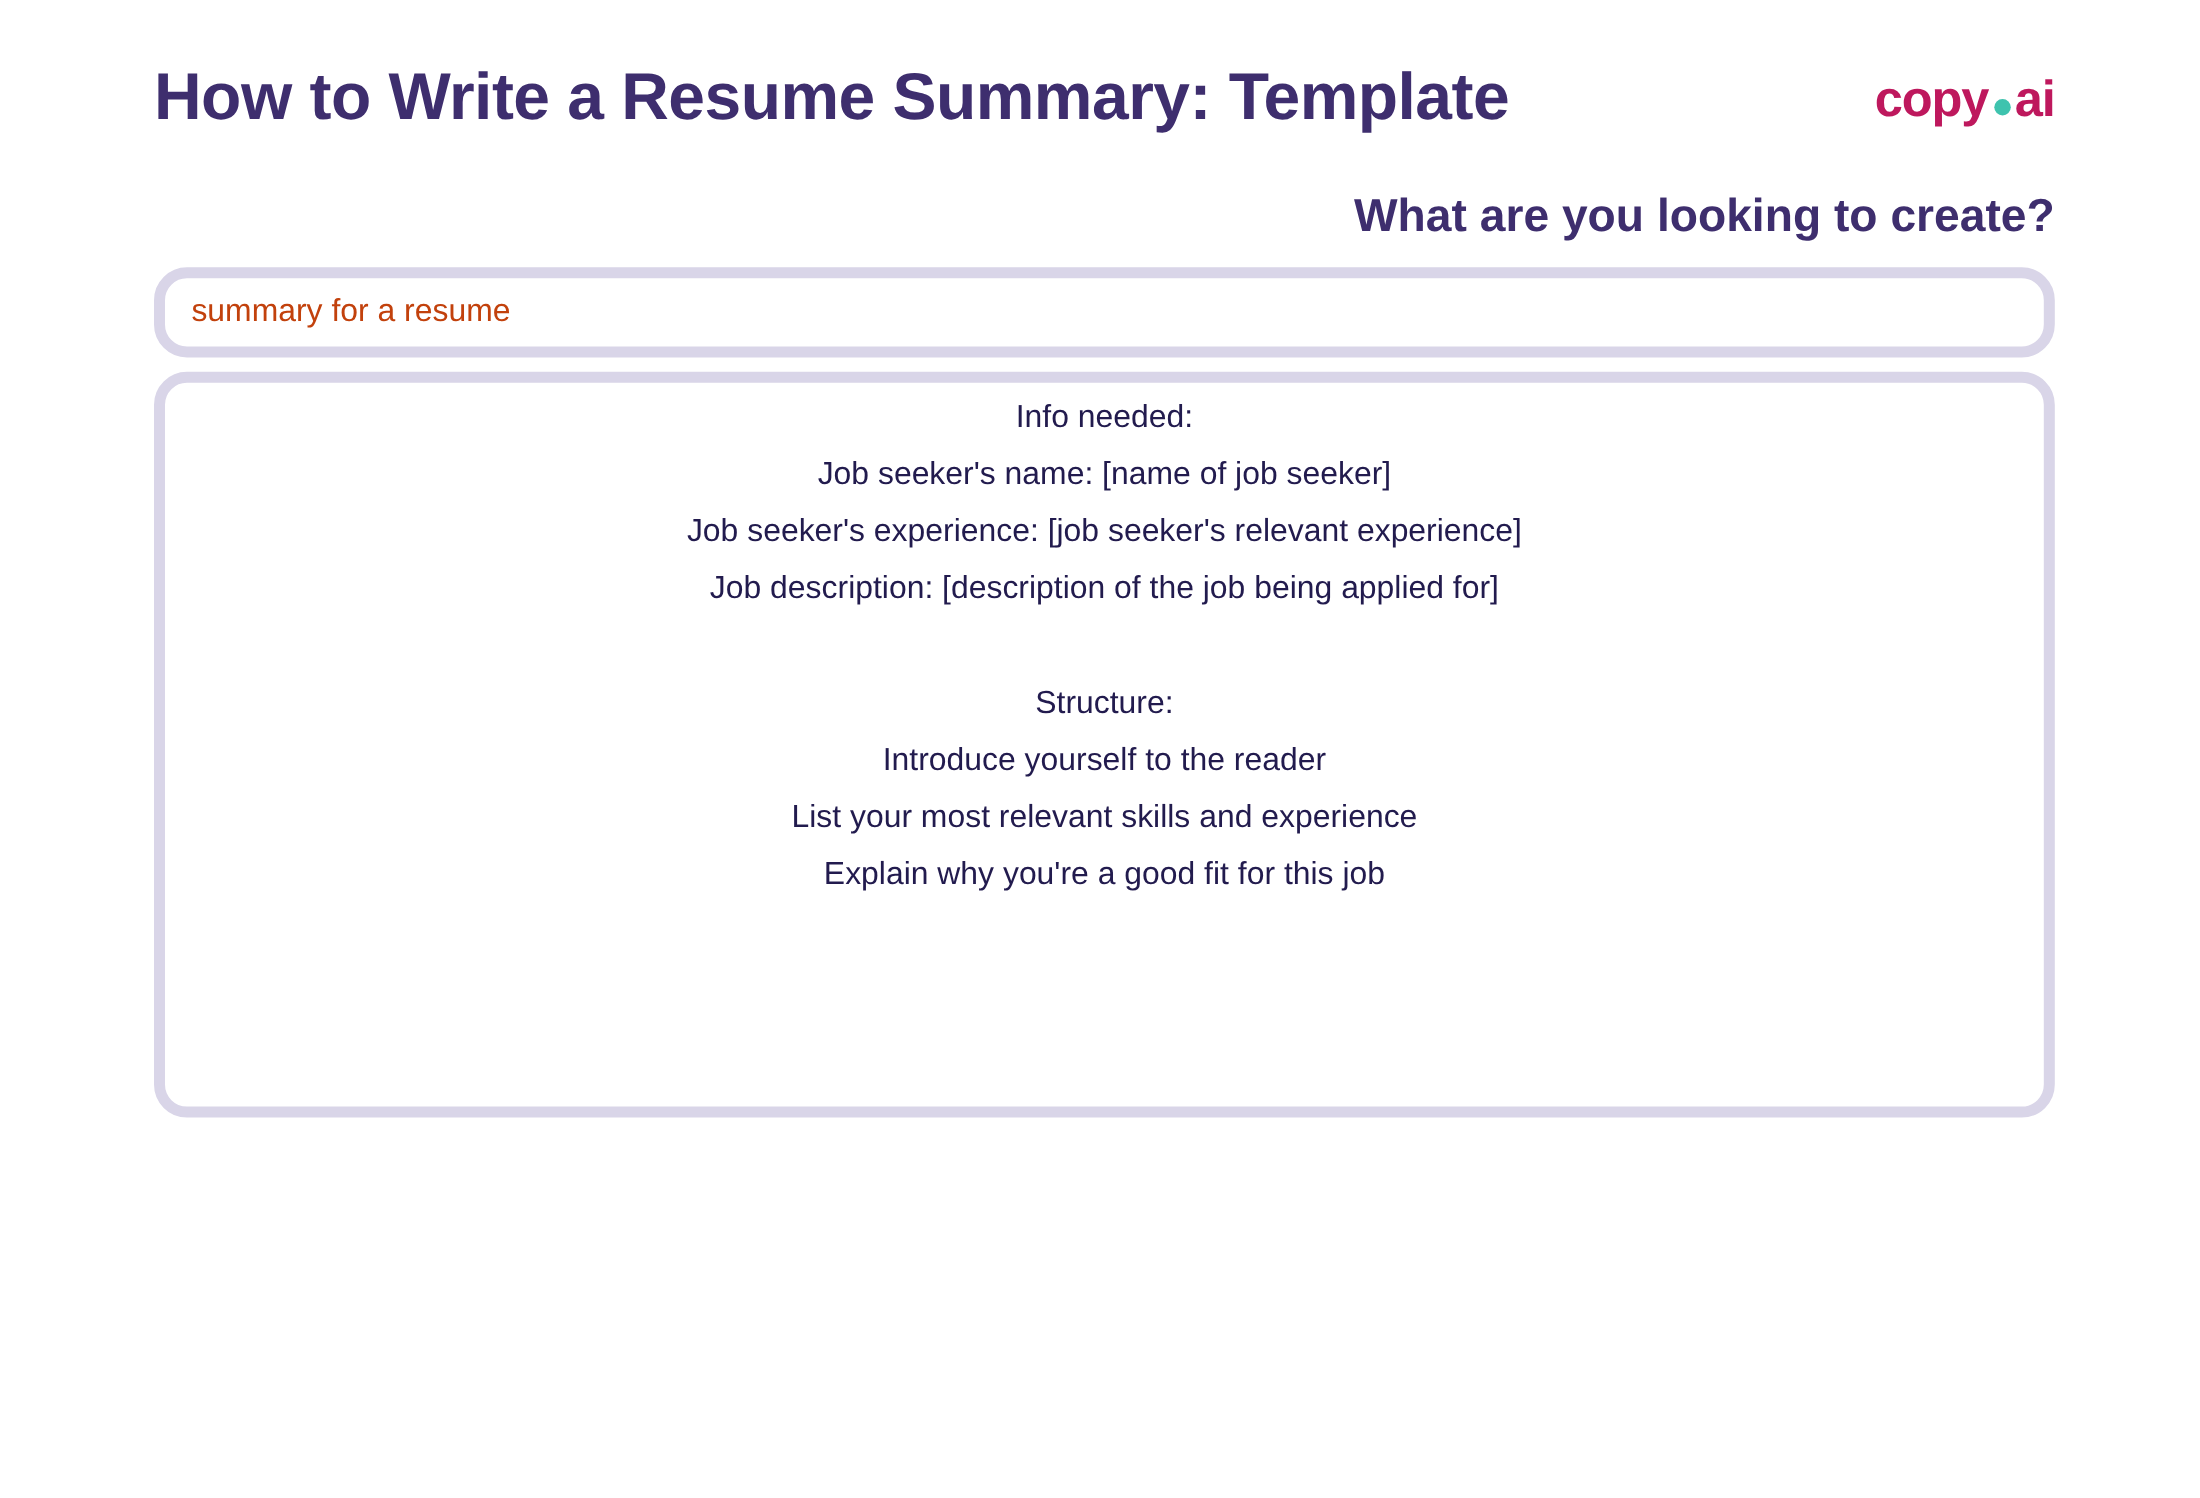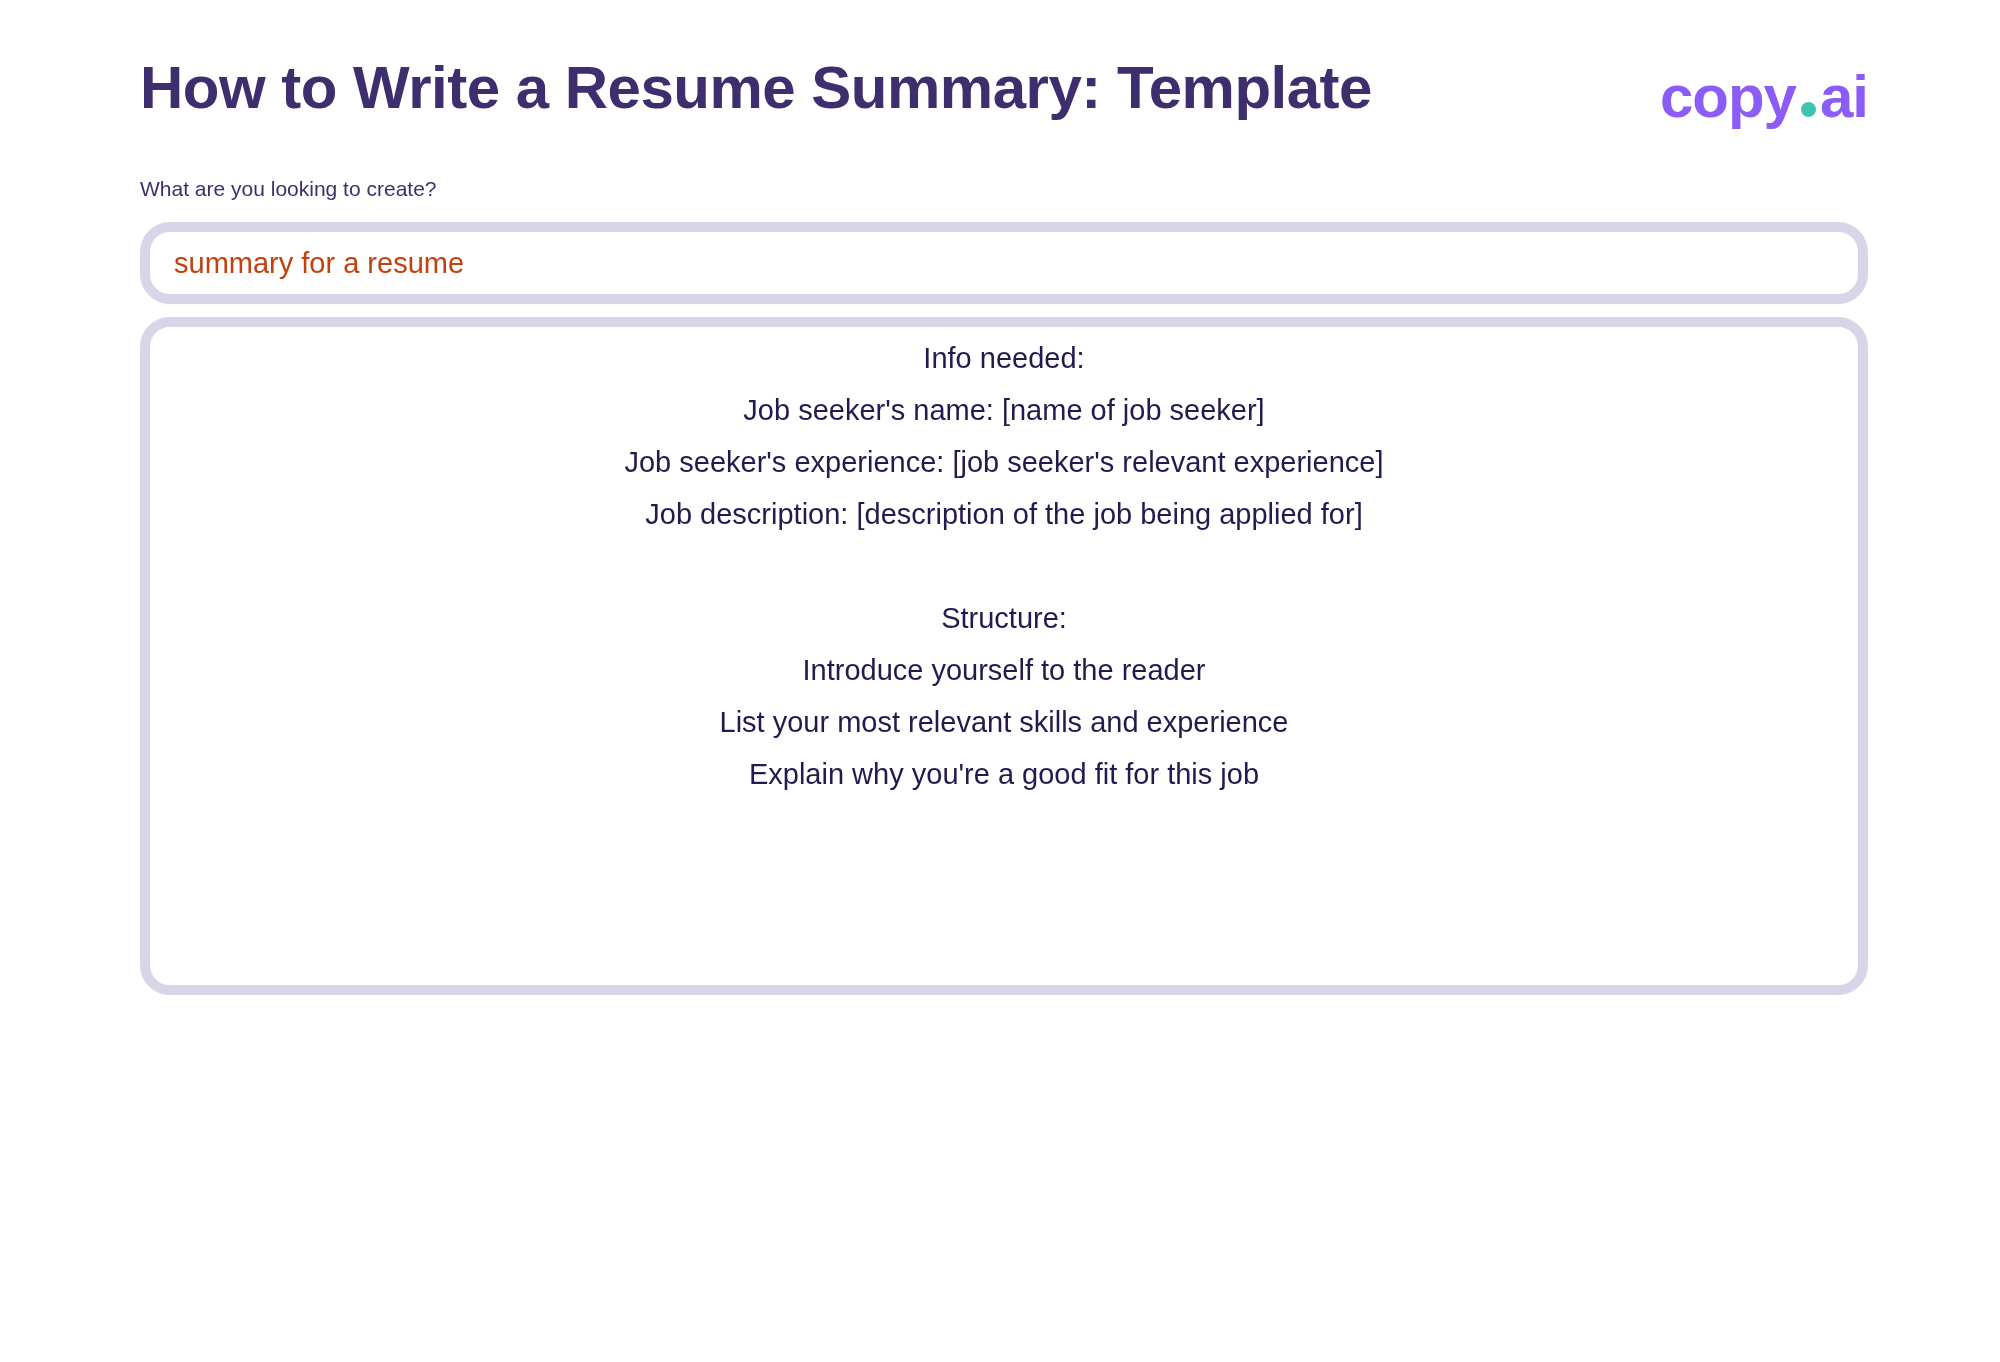--- a/index.html
+++ b/index.html
@@ -28,41 +28,42 @@
   h1.page-title {
     margin: 0;
     font-size: 60px;
     line-height: 1.25;
     font-weight: bold;
     letter-spacing: -0.5px;
     color: #3e2e6e;
   }
   .logo {
     margin-top: 12px;
-    font-size: 60px;
+    font-size: 46px;
     font-weight: bold;
     letter-spacing: -1px;
-    color: #8b5cf6;
+    color: #be185d;
     white-space: nowrap;
   }
   .logo .logo-dot {
     display: inline-block;
     width: 15px;
     height: 15px;
     border-radius: 50%;
     background: #3ec3ae;
     margin: 0 4px 0 5px;
   }
   .field-label {
     display: block;
     margin-top: 45px;
-    font-size: 21px;
+    font-size: 42px;
     line-height: 1.25;
-    font-weight: normal;
+    font-weight: bold;
     color: #3e2e6e;
+    text-align: right;
   }
   .text-input {
     display: block;
     width: 100%;
     height: 82px;
     margin-top: 20px;
     border: 10px solid #d9d5e8;
     border-radius: 30px;
     background: #ffffff;
     padding: 0 24px;

